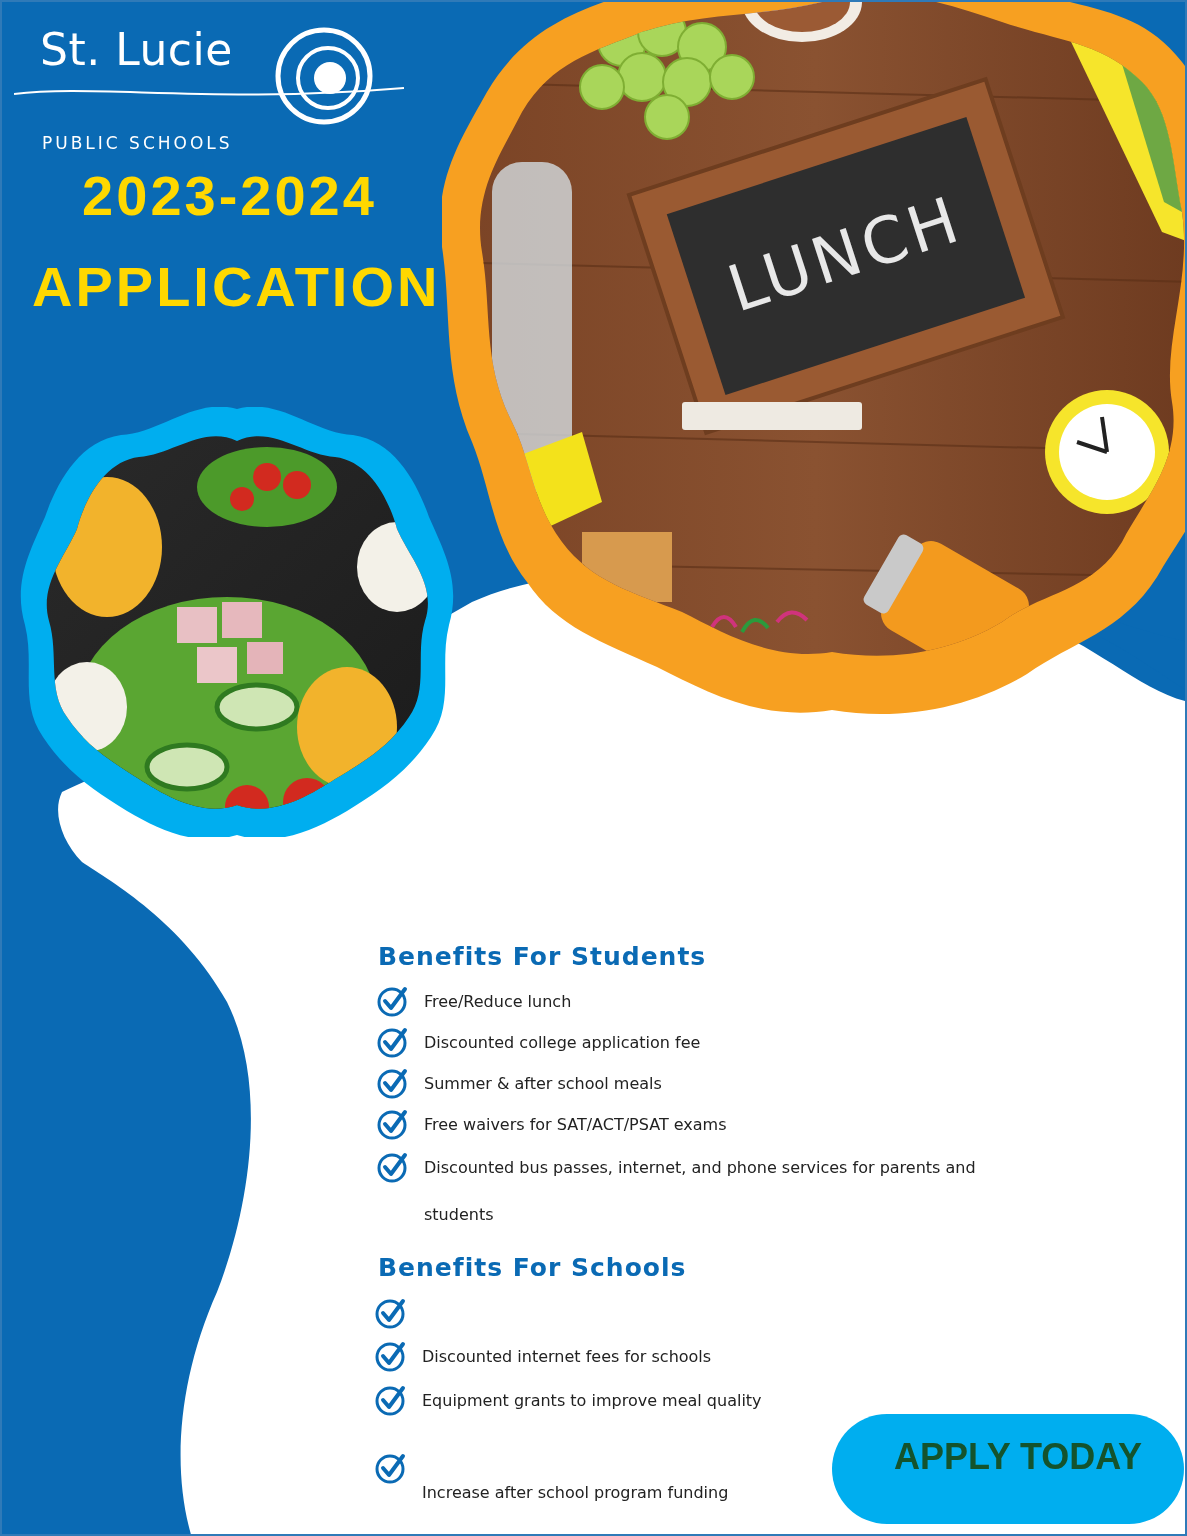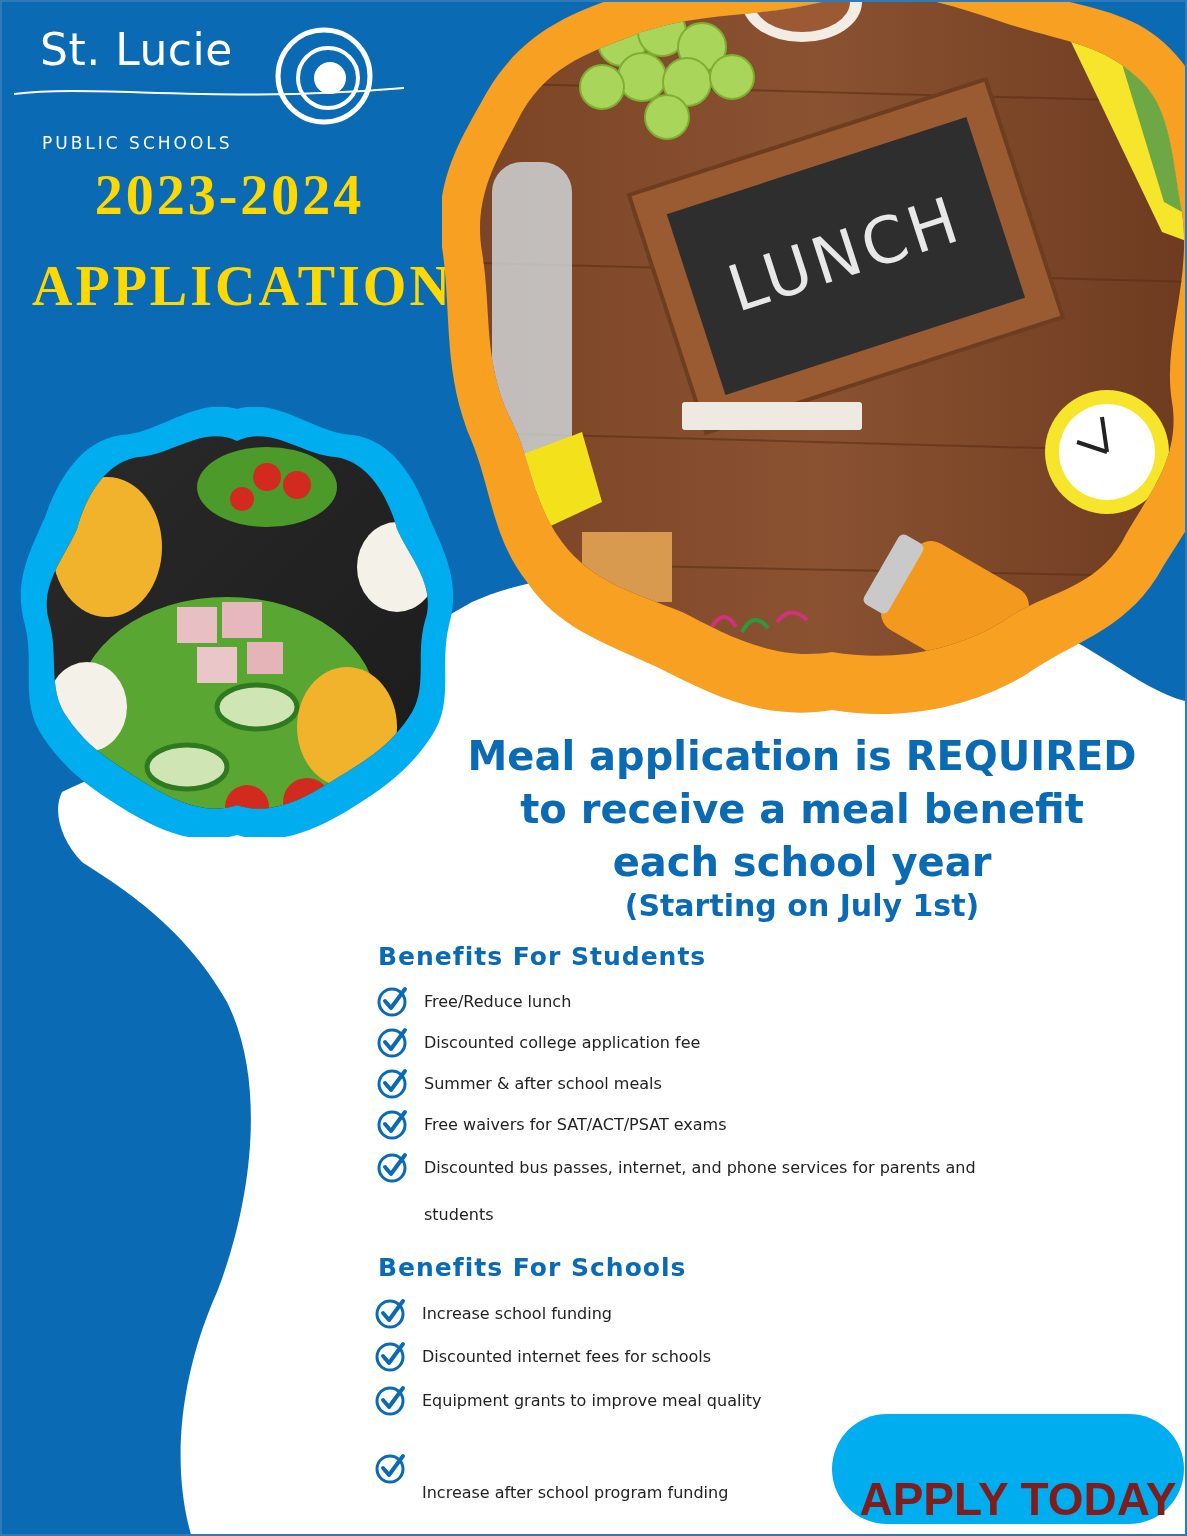--- a/index.html
+++ b/index.html
@@ -5,33 +5,33 @@
   html,body{margin:0;padding:0;}
   body{width:1187px;height:1536px;position:relative;overflow:hidden;background:#ffffff;font-family:"Liberation Sans",sans-serif;}
   .page{position:absolute;left:0;top:0;width:1187px;height:1536px;overflow:hidden;background:#ffffff;box-sizing:border-box;border:2px solid #2f7ab8;}
   .bg-svg{position:absolute;left:0;top:0;width:1187px;height:1536px;}
   
   .logo{position:absolute;left:12px;top:18px;width:390px;height:110px;}
   .logo-name{position:absolute;left:26px;top:4px;color:#ffffff;font-size:44px;letter-spacing:0.5px;font-family:"DejaVu Sans",sans-serif;}
   .logo-sub{position:absolute;left:28px;top:78px;color:#ffffff;font-size:17px;letter-spacing:3px;font-family:"DejaVu Sans",sans-serif;margin-top:35px;}
   .logo-mark{position:absolute;left:258px;top:4px;}
   
-  .title{position:absolute;left:30px;top:148px;width:395px;text-align:center;color:#ffd800;font-family:Liberation Serif, serif;font-weight:bold;font-size:56px;line-height:91px;letter-spacing:3px;}
+  .title{position:absolute;left:30px;top:148px;width:395px;text-align:center;color:#ffd800;font-family:Liberation Sans, sans-serif;font-weight:bold;font-size:56px;line-height:91px;letter-spacing:3px;}
   
   .headline{position:absolute;left:440px;top:728px;width:720px;text-align:center;color:#0a6ab4;font-family:"DejaVu Sans",sans-serif;font-weight:bold;}
   .headline .l1{font-size:40px;line-height:53px;}
   .headline .l2{font-size:30px;line-height:34px;}
   
   .sec-title{position:absolute;color:#0a6ab4;font-family:"DejaVu Sans",sans-serif;font-weight:bold;font-size:25px;letter-spacing:1px;}
   .item{position:absolute;display:flex;align-items:flex-start;color:#222;font-family:"DejaVu Sans",sans-serif;font-size:16px;}
   .item .chk{width:34px;height:34px;flex:0 0 34px;margin-right:14px;margin-top:-1px;}
   .item .txt{line-height:34px;}
   
   .apply{position:absolute;left:830px;top:1412px;width:352px;height:110px;background:#00aeef;border-radius:55px;display:flex;align-items:flex-start;justify-content:center;box-sizing:border-box;padding-top:22px;padding-left:20px;cursor:pointer;}
-  .apply span{color:#7f1d1d;font-family:"Liberation Sans",sans-serif;font-weight:bold;font-size:46px;margin-top:36px;}
+  .apply span{color:#14532d;font-family:"Liberation Sans",sans-serif;font-weight:bold;font-size:36px;}
 </style>
 </head>
 <body>
 
 <div class="page">
 
   <svg class="bg-svg" viewBox="0 0 1187 1536" xmlns="http://www.w3.org/2000/svg">
     <rect x="0" y="0" width="1187" height="1536" fill="#0a6ab4"></rect>
 
     <path d="M60,790 C120,760 300,700 470,600 C560,560 700,560 820,600 C900,630 980,600 1030,620 C1090,640 1140,690 1187,700 L1187,1536 L190,1536 C170,1470 175,1380 215,1290 C250,1200 265,1080 225,1000 C180,920 110,880 80,860 C60,840 50,810 60,790 Z" fill="#ffffff"></path>
@@ -150,26 +150,20 @@
         <rect x="450" y="590" width="130" height="100" rx="20" fill="#f39a1e"></rect>
         <rect x="430" y="600" width="28" height="80" rx="6" fill="#c9c9c9"></rect>
       </g>
 
       <path d="M270,665 q12,-20 24,0" stroke="#d0337c" stroke-width="4" fill="none"></path>
       <path d="M300,670 q12,-22 26,-4" stroke="#2b9a3c" stroke-width="4" fill="none"></path>
       <path d="M335,660 q14,-18 30,-2" stroke="#d0337c" stroke-width="4" fill="none"></path>
     </g>
   </svg>
 
-  <div class="headline">
-    <div class="l1">Meal application is REQUIRED</div>
-    <div class="l1">to receive a meal benefit</div>
-    <div class="l1">each school year</div>
-    <div class="l2">(Starting on July 1st)</div>
-  </div>
 
   <div class="sec-title" style="left:376px;top:940px;">Benefits For Students</div>
 
   <div class="item" style="left:374px;top:983px;">
     <svg class="chk" viewBox="0 0 34 34">
         <circle cx="16" cy="18" r="13" stroke="#0a6ab4" stroke-width="3" fill="none"></circle>
         <path d="M9,17 L15,24 L29,5" stroke="#0a6ab4" stroke-width="4" fill="none" stroke-linecap="round" stroke-linejoin="round"></path>
       </svg>
     <span class="txt">Free/Reduce lunch</span>
   </div>
@@ -202,21 +196,20 @@
     <span class="txt" style="line-height:47px;margin-top:-7px;">Discounted bus passes, internet, and phone services for parents and students</span>
   </div>
 
   <div class="sec-title" style="left:376px;top:1251px;">Benefits For Schools</div>
 
   <div class="item" style="left:372px;top:1295px;">
     <svg class="chk" viewBox="0 0 34 34">
         <circle cx="16" cy="18" r="13" stroke="#0a6ab4" stroke-width="3" fill="none"></circle>
         <path d="M9,17 L15,24 L29,5" stroke="#0a6ab4" stroke-width="4" fill="none" stroke-linecap="round" stroke-linejoin="round"></path>
       </svg>
-    <span class="txt">Increase school funding</span>
   </div>
   <div class="item" style="left:372px;top:1338px;">
     <svg class="chk" viewBox="0 0 34 34">
         <circle cx="16" cy="18" r="13" stroke="#0a6ab4" stroke-width="3" fill="none"></circle>
         <path d="M9,17 L15,24 L29,5" stroke="#0a6ab4" stroke-width="4" fill="none" stroke-linecap="round" stroke-linejoin="round"></path>
       </svg>
     <span class="txt">Discounted internet fees for schools</span>
   </div>
   <div class="item" style="left:372px;top:1382px;width:430px;text-align:center;">
     <svg class="chk" viewBox="0 0 34 34">

